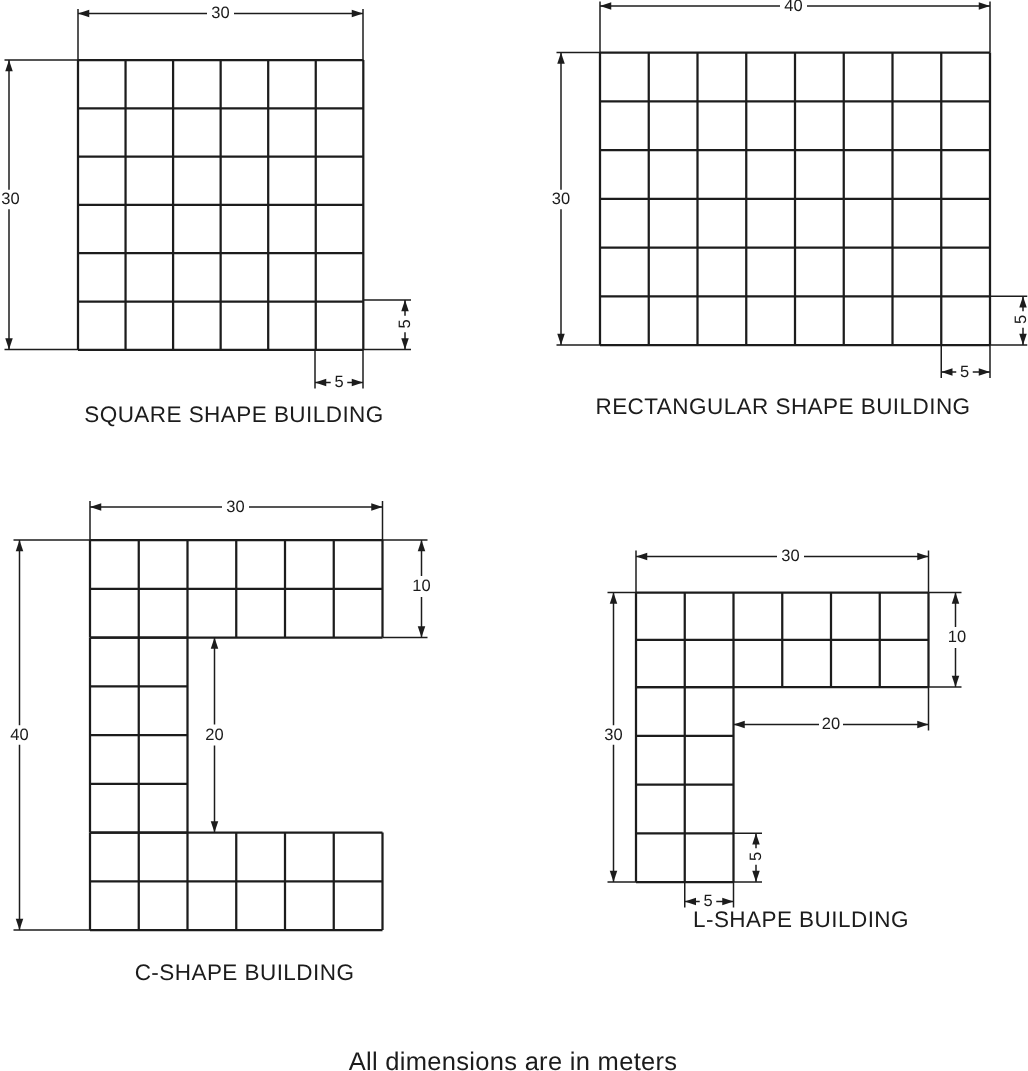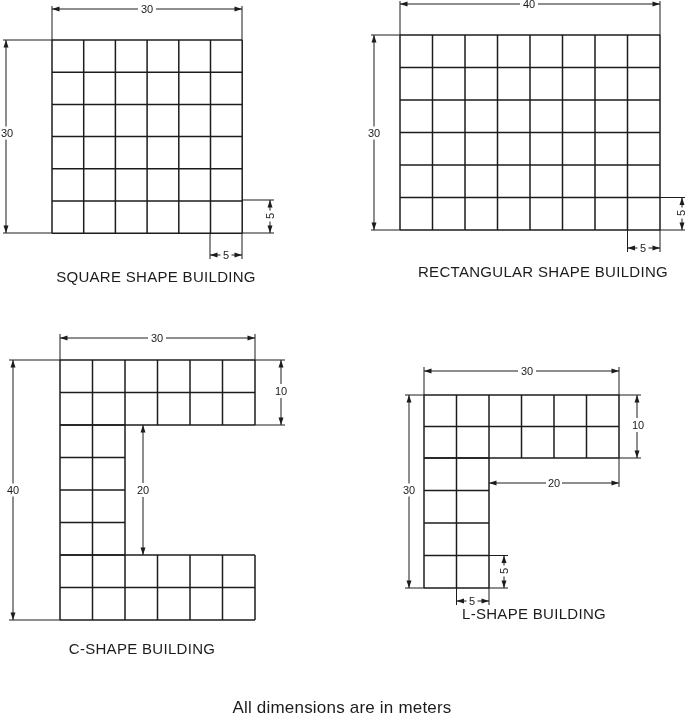--- a/index.html
+++ b/index.html
@@ -223,19 +223,19 @@
       <polygon points="456.5,601 464,598.5 464,603.5" fill="#1c1c1c"></polygon>
       <polygon points="489,601 481.5,603.5 481.5,598.5" fill="#1c1c1c"></polygon>
       <line x1="456.5" y1="588" x2="456.5" y2="605" stroke="#1c1c1c" stroke-width="1"></line>
       <line x1="489" y1="588" x2="489" y2="605" stroke="#1c1c1c" stroke-width="1"></line>
       <text x="472" y="601" text-anchor="middle" dominant-baseline="central" font-size="11" fill="#1c1c1c">5</text>
     </g>
   </svg>
 
 <div class="plan-title" style="left:156px;top:268px">SQUARE SHAPE BUILDING</div>
 
-<div class="plan-title" style="left:543px;top:263px">RECTANGULAR SHAPE BUILDING</div>
-
-<div class="plan-title" style="left:142px;top:640px">C-SHAPE BUILDING</div>
+<div class="plan-title" style="left:522px;top:263px">RECTANGULAR SHAPE BUILDING</div>
+
+<div class="plan-title" style="left:163px;top:640px">C-SHAPE BUILDING</div>
 
 <div class="plan-title" style="left:534px;top:605px">L-SHAPE BUILDING</div>
 
 <div class="plan-title caption" style="left:342px;top:698px">All dimensions are in meters</div>
 
 </body></html>

